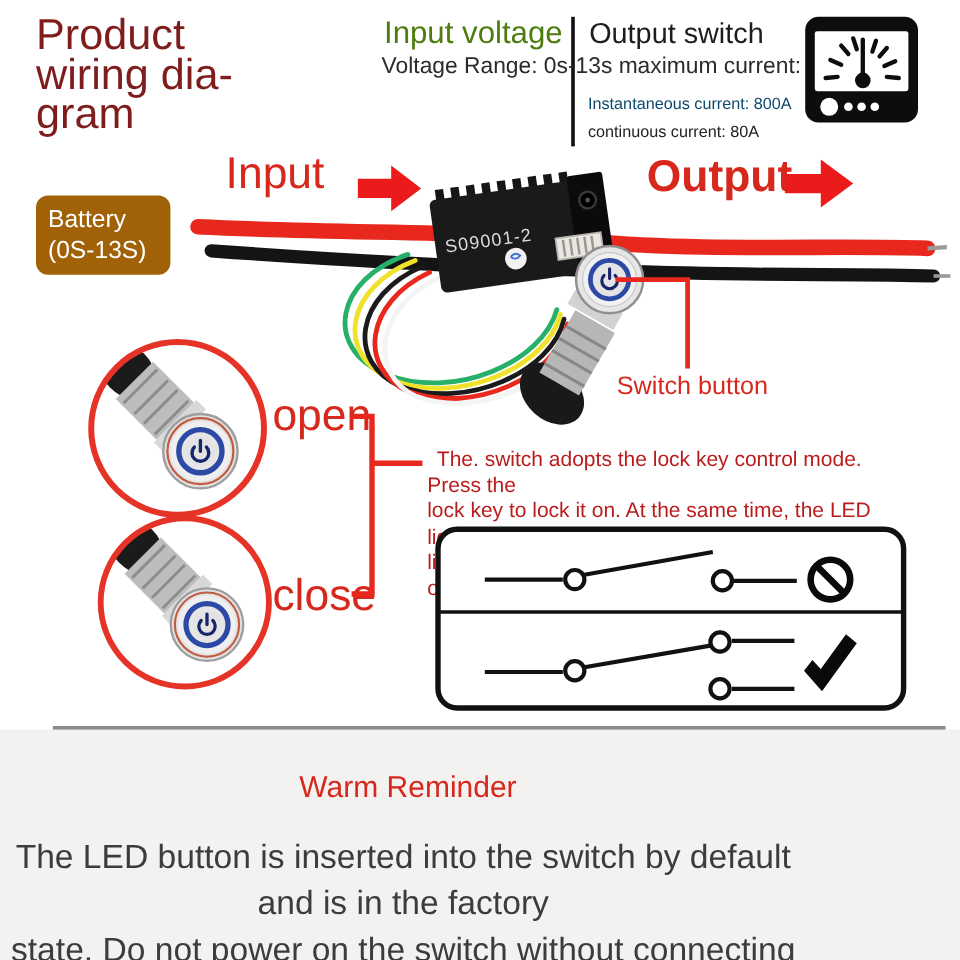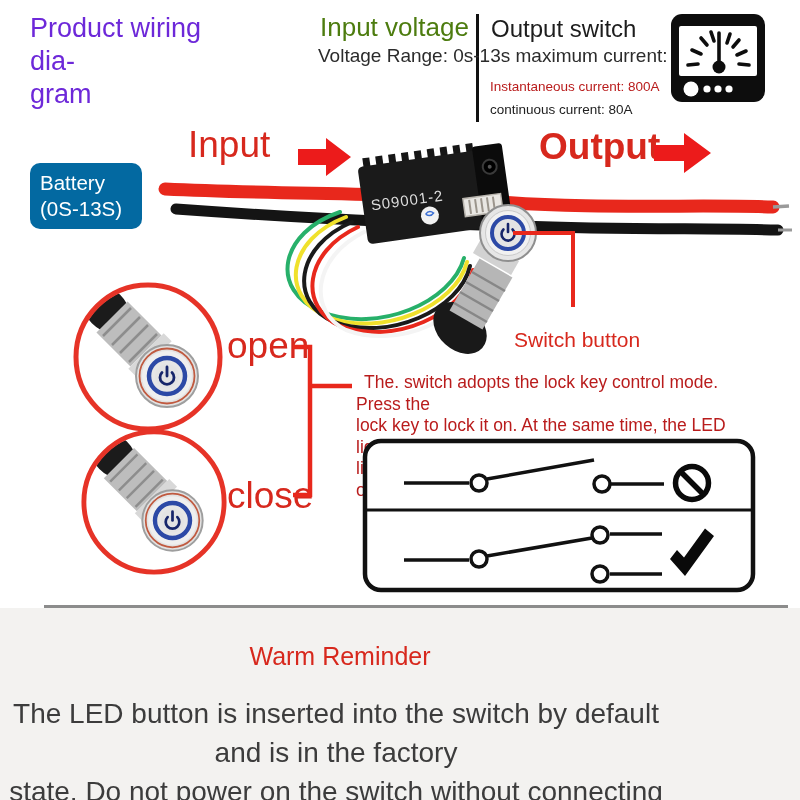--- a/index.html
+++ b/index.html
@@ -2,37 +2,37 @@
 <html><head>
 <meta charset="utf-8">
 <style>
   html,body{margin:0;padding:0;}
   body{width:800px;height:800px;position:relative;background:#ffffff;
        font-family:"Liberation Sans", sans-serif;overflow:hidden;}
   .abs{position:absolute;}
   .pre{white-space:pre-line;}
   .red{color:#d7281d;}
   
-  .page-title{left:30px;top:12px;width:200px;font-size:27px;line-height:33px;color:#6d28d9;}
+  .page-title{left:30px;top:12px;width:200px;font-size:36px;line-height:33px;color:#7f1d1d;}
   .in-volt-head{left:320px;top:12px;font-size:26px;color:#4d7c0f;}
   .out-volt-head{left:491px;top:15px;font-size:24px;color:#1d1d1d;}
   .volt-range{left:318px;top:45px;font-size:19px;color:#2b2b2b;}
-  .inst-cur{left:490px;top:79px;font-size:13.5px;color:#b91c1c;}
+  .inst-cur{left:490px;top:79px;font-size:13.5px;color:#0c4a6e;}
   .cont-cur{left:490px;top:102px;font-size:13.5px;color:#222;}
   .vdivider{left:476px;top:14px;width:3px;height:108px;background:#111;}
   .meter{left:668px;top:6px;}
   
   .input-label{left:188px;top:124px;font-size:37px;}
   .output-label{left:539px;top:126px;font-size:37px;font-weight:bold;}
   .arrow-in{left:298px;top:136px;}
   .arrow-out{left:654px;top:131px;}
-  .battery{left:30px;top:163px;width:92px;background:#0369a1;color:#fff;
+  .battery{left:30px;top:163px;width:92px;background:#a16207;color:#fff;
            border-radius:10px;padding:7px 10px;font-size:20.5px;line-height:26px;}
   .wiring{left:140px;top:140px;}
-  .switch-btn-label{left:514px;top:310px;font-size:21px;margin-top:18px;}
+  .switch-btn-label{left:514px;top:310px;font-size:21px;}
   .open-label{left:227px;top:325px;font-size:37px;}
   .close-label{left:227px;top:475px;font-size:37px;}
   .bracket{left:288px;top:340px;}
   .circle-open{left:72px;top:281px;}
   .circle-close{left:80px;top:428px;}
   .desc{left:356px;top:372px;width:396px;font-size:17.5px;line-height:21.5px;
         color:#b91c1c;text-indent:8px;}
   .schbox{left:362px;top:438px;}
   
   .footer-divider{left:44px;top:605px;width:744px;height:3px;background:#8c8c8c;}

